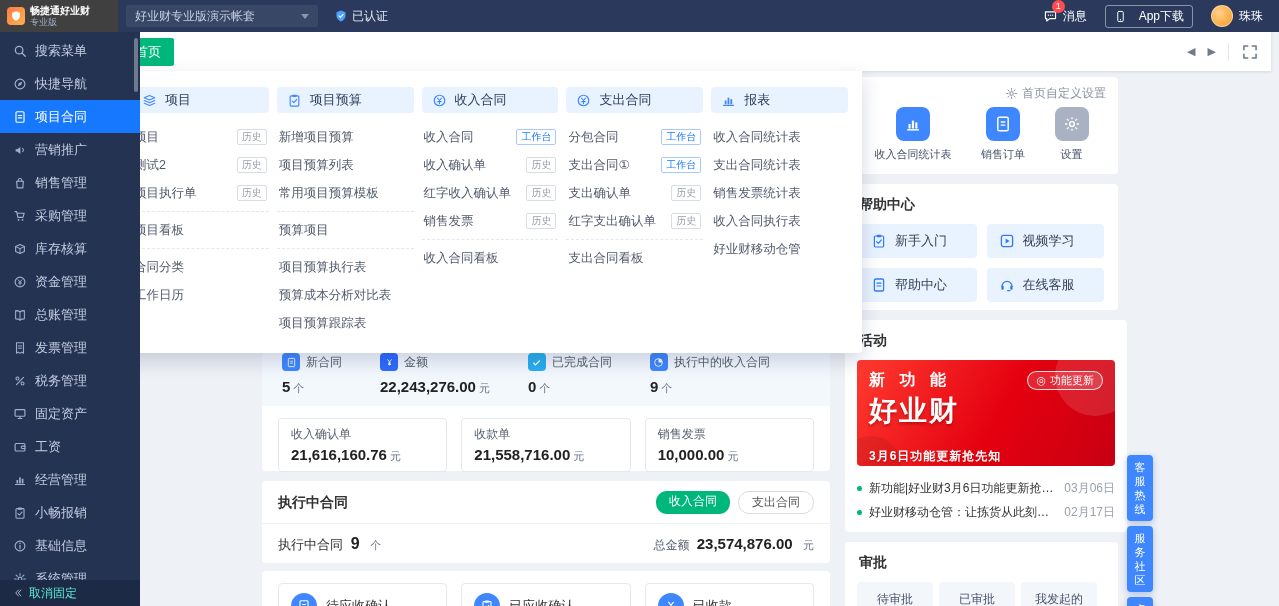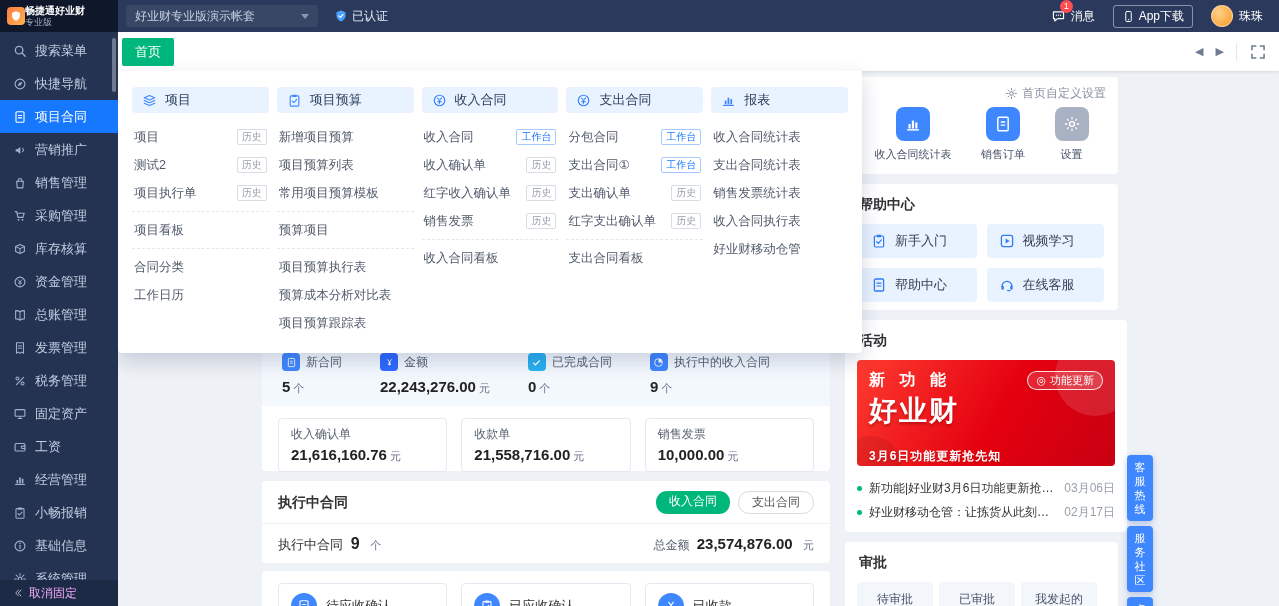--- a/index.html
+++ b/index.html
@@ -6,52 +6,52 @@
 html,body{width:1279px;height:606px;overflow:hidden}
 body{font-family:"Liberation Sans","DejaVu Sans",sans-serif;background:#eef1f5;font-size:12px;color:#333}
 .app{position:relative;width:1279px;height:606px;background:#eef1f5;overflow:hidden}
 .svg-i{display:inline-flex;width:16px;height:16px;flex-shrink:0}
 .svg-i svg{width:100%;height:100%}
 .svg-i svg *{stroke-linecap:round;stroke-linejoin:round}
 .svg-i.sm{width:13px;height:13px}
 
 
 .topbar{position:absolute;top:0;left:0;width:100%;height:32px;background:#2b3a5c;display:flex;align-items:center;color:#fff;z-index:40}
-.logo-block{width:118px;height:32px;background:#0f172a;display:flex;align-items:center;padding:0 7px;flex-shrink:0}
+.logo-block{width:118px;height:32px;background:#404040;display:flex;align-items:center;gap:5px;padding:0 7px;flex-shrink:0}
 .logo-mark{width:18px;height:18px;border-radius:4px;background:linear-gradient(135deg,#ff7a45,#ffb34d);display:flex;align-items:center;justify-content:center;color:#fff}
 .logo-mark .svg-i{width:12px;height:12px}
 .logo-lines{display:flex;flex-direction:column;line-height:1.15}
 .logo-title{font-size:10px;font-weight:bold;color:#fff;white-space:nowrap}
 .logo-sub{font-size:9px;color:#9fabc6}
 .account-select{margin-left:8px;width:192px;height:22px;background:rgba(255,255,255,.07);border-radius:2px;display:flex;align-items:center;justify-content:space-between;padding:0 9px;font-size:12px;color:#c6cfdf;cursor:pointer}
 .caret{width:0;height:0;border-left:4px solid transparent;border-right:4px solid transparent;border-top:5px solid #8c97ad}
 .verified{display:flex;align-items:center;gap:4px;margin-left:16px;font-size:12px;color:#e8edf5;cursor:pointer}
 .verified .svg-i{width:14px;height:14px;color:#4aa0ff}
 .topbar-right{margin-left:auto;display:flex;align-items:center;gap:18px;padding-right:16px}
 .msg{position:relative;display:flex;align-items:center;gap:5px;font-size:12px;cursor:pointer}
 .msg .svg-i{width:15px;height:15px;color:#fff}
 .badge-dot{position:absolute;top:-8px;left:9px;background:#ff4d4f;color:#fff;font-size:9px;min-width:13px;height:13px;border-radius:7px;display:flex;align-items:center;justify-content:center;padding:0 3px;line-height:1}
-.app-dl{display:flex;align-items:center;gap:4px;font-size:12px;border:1px solid rgba(255,255,255,.45);border-radius:3px;padding:2px 8px;cursor:pointer}
+.app-dl{display:flex;align-items:center;gap:12px;font-size:12px;border:1px solid rgba(255,255,255,.45);border-radius:3px;padding:2px 8px;cursor:pointer}
 .app-dl .svg-i{width:13px;height:13px;color:#fff}
 .user{display:flex;align-items:center;gap:6px;font-size:12px;cursor:pointer}
 .avatar{width:22px;height:22px;border-radius:50%;background:radial-gradient(circle at 35% 35%,#ffd08a,#f59a23);border:1px solid rgba(255,255,255,.4)}
 
 
-.sidebar{position:absolute;top:32px;left:0;width:118px;bottom:0;background:#243352;z-index:30;display:flex;flex-direction:column}
+.sidebar{position:absolute;top:32px;left:0;width:140px;bottom:0;background:#243352;z-index:30;display:flex;flex-direction:column}
 .side-items{flex:1;overflow:hidden;padding-top:2px}
 .side-item{height:33px;display:flex;align-items:center;gap:8px;padding:0 13px;color:#c3cce0;font-size:13px;cursor:pointer;white-space:nowrap}
 .side-item .svg-i{width:14px;height:14px;color:#9fb0d0}
 .side-item.active{background:#1677ff;color:#fff}
 .side-item.active .svg-i{color:#fff}
 .side-scrollthumb{position:absolute;right:2px;top:6px;width:4px;height:54px;border-radius:2px;background:rgba(255,255,255,.35);cursor:pointer}
-.side-pin{height:26px;background:#1d2a45;display:flex;align-items:center;gap:5px;padding:0 12px;color:#f0abfc;font-size:12px;cursor:pointer}
+.side-pin{height:26px;background:#1d2a45;display:flex;align-items:center;gap:5px;padding:0 12px;color:#5eead4;font-size:12px;cursor:pointer}
 .side-pin .svg-i{width:12px;height:12px;color:#aab6cf}
 
 
-.tabstrip{position:absolute;top:32px;left:118px;right:0;height:39px;background:#fff;box-shadow:0 1px 3px rgba(30,50,90,.12);display:flex;align-items:center;padding:0 12px 0 4px;z-index:20}
+.tabstrip{position:absolute;top:32px;left:118px;right:8px;height:39px;background:#fff;box-shadow:0 1px 3px rgba(30,50,90,.12);display:flex;align-items:center;padding:0 12px 0 4px;z-index:20}
 .tab-home{background:#00b77b;color:#fff;font-size:13px;padding:5px 13px;border-radius:2px;cursor:pointer}
 .tab-controls{margin-left:auto;display:flex;align-items:center;gap:12px;color:#6f7b8e}
 .tab-arrow{font-size:11px;color:#6f7b8e;cursor:pointer;line-height:1}
 .tab-divider{width:1px;height:18px;background:#e3e7ee}
 .fullscreen-btn{width:18px;height:18px;color:#6f7b8e;cursor:pointer}
 
 
 .card{position:absolute;background:#fff;border-radius:4px}
 .card-title{font-size:14px;font-weight:bold;color:#333;padding:12px 14px 0}
 

